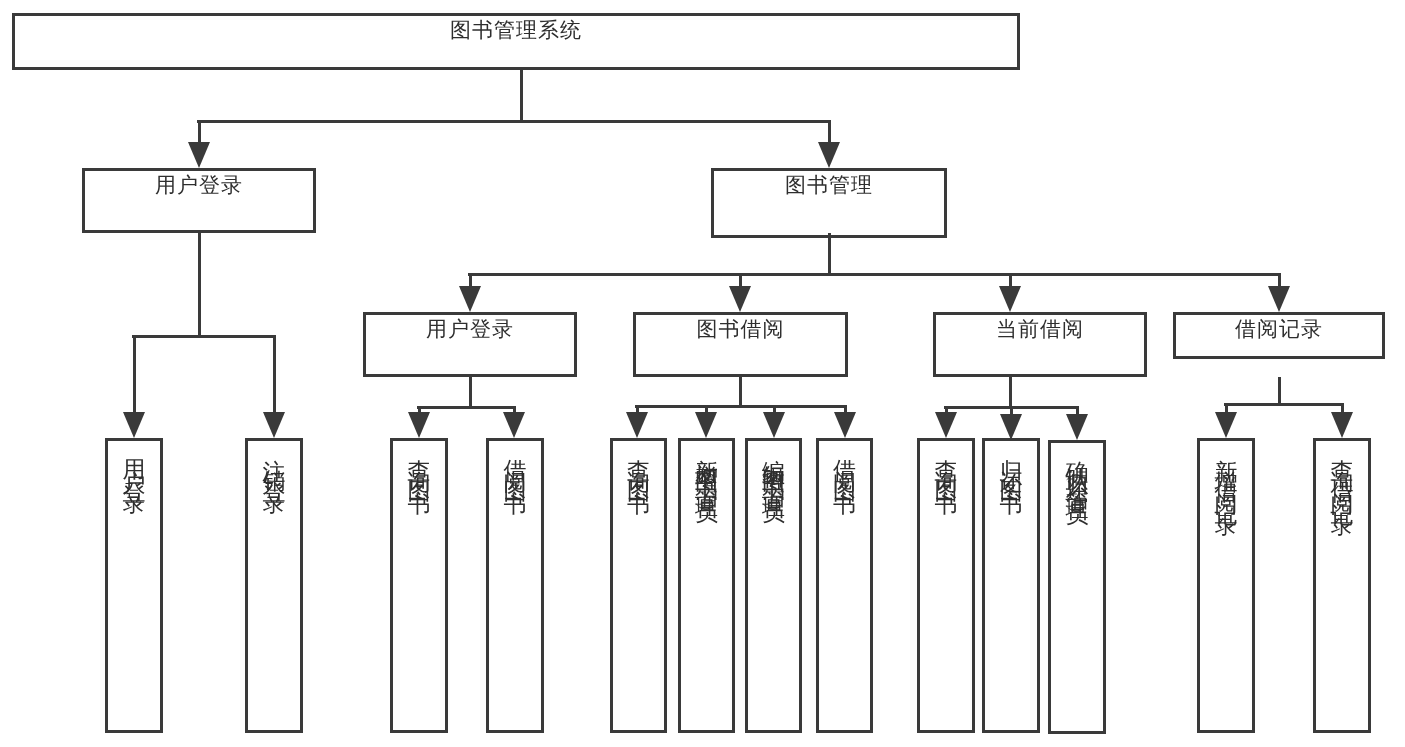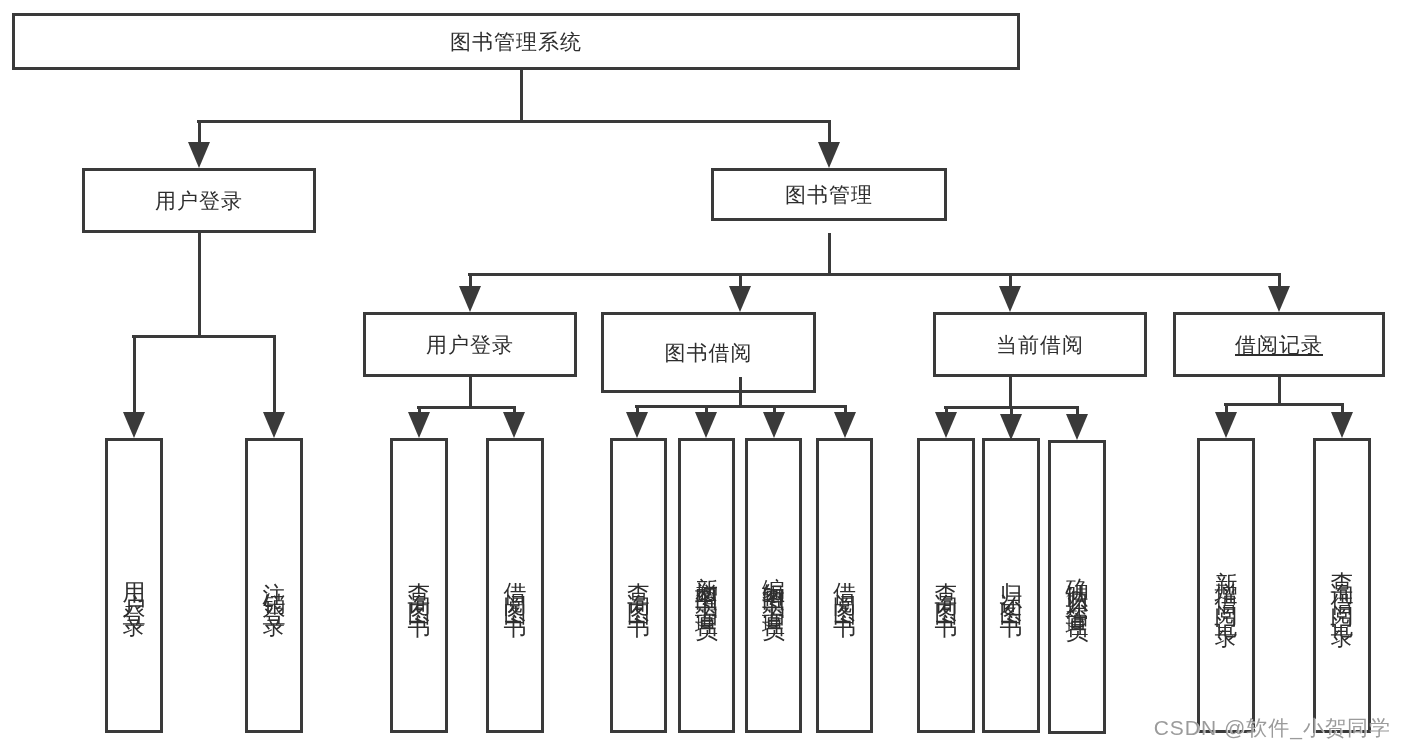--- a/index.html
+++ b/index.html
@@ -10,21 +10,20 @@
     background: #ffffff;
     font-family: "Liberation Sans", sans-serif;
     overflow: hidden;
   }
   .node {
     position: absolute;
     box-sizing: border-box;
     border: 3px solid #3a3a3a;
     background: #ffffff;
     display: flex;
-    align-items: center;
     justify-content: center;
     color: #2e2e2e;
   }
   .hbox span {
     font-size: 21px;
     letter-spacing: 1px;
     white-space: nowrap;
   }
   .vbox span {
     writing-mode: vertical-rl;
@@ -63,34 +62,34 @@
 
 <div class="canvas">
 
   <div class="node hbox" style="left:12px; top:13px; width:1008px; height:57px;">
     <span>图书管理系统</span>
   </div>
 
   <div class="node hbox" style="left:82px; top:168px; width:234px; height:65px;">
     <span>用户登录</span>
   </div>
-  <div class="node hbox" style="left:711px; top:168px; width:236px; height:53px;">
+  <div class="node hbox" style="left:711px; top:168px; width:236px; height:70px;">
     <span>图书管理</span>
   </div>
 
   <div class="node hbox" style="left:363px; top:312px; width:214px; height:65px;">
     <span>用户登录</span>
   </div>
-  <div class="node hbox" style="left:601px; top:312px; width:215px; height:81px;">
+  <div class="node hbox" style="left:633px; top:312px; width:215px; height:65px;">
     <span>图书借阅</span>
   </div>
   <div class="node hbox" style="left:933px; top:312px; width:214px; height:65px;">
     <span>当前借阅</span>
   </div>
-  <div class="node hbox" style="left:1173px; top:312px; width:212px; height:65px;text-decoration:underline;">
+  <div class="node hbox" style="left:1173px; top:312px; width:212px; height:47px;">
     <span>借阅记录</span>
   </div>
 
   <div class="node vbox" style="left:105px; top:438px; width:58px; height:295px;">
     <span>用户登录</span>
   </div>
   <div class="node vbox" style="left:245px; top:438px; width:58px; height:295px;">
     <span>注销登录</span>
   </div>
 
@@ -179,14 +178,13 @@
       <div class="line" style="left: 1075.5px; top: 406px; width: 3px; height: 12px;"></div>
       <div class="arrow" style="left: 1066px; top: 414px;"></div>
       <div class="line" style="left: 1277.5px; top: 377px; width: 3px; height: 29px;"></div>
       <div class="line" style="left: 1224px; top: 403px; width: 120px; height: 3px;"></div>
       <div class="line" style="left: 1224.5px; top: 403px; width: 3px; height: 13px;"></div>
       <div class="arrow" style="left: 1215px; top: 412px;"></div>
       <div class="line" style="left: 1340.5px; top: 403px; width: 3px; height: 13px;"></div>
       <div class="arrow" style="left: 1331px; top: 412px;"></div>
     </div>
 
-  <div class="watermark">CSDN @软件_小贺同学</div>
 </div>
 
 </body></html>

